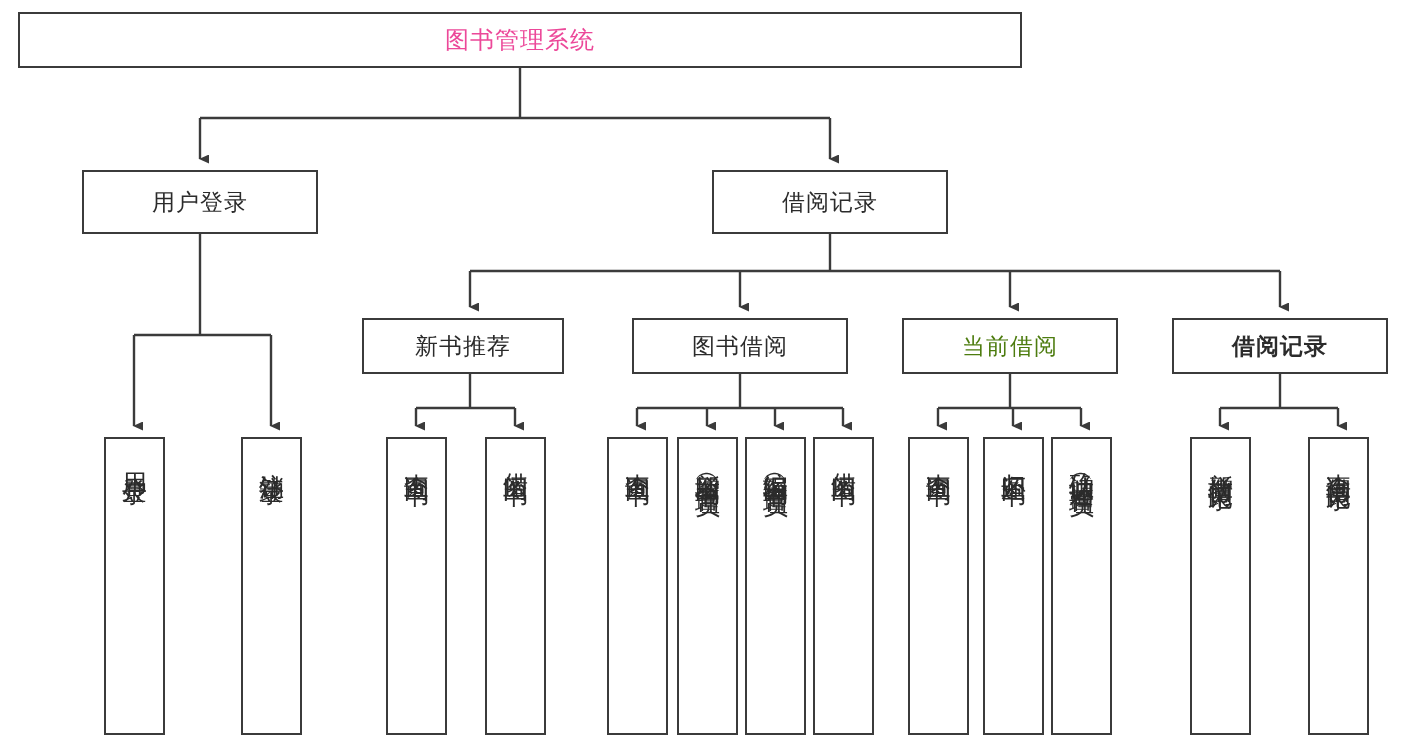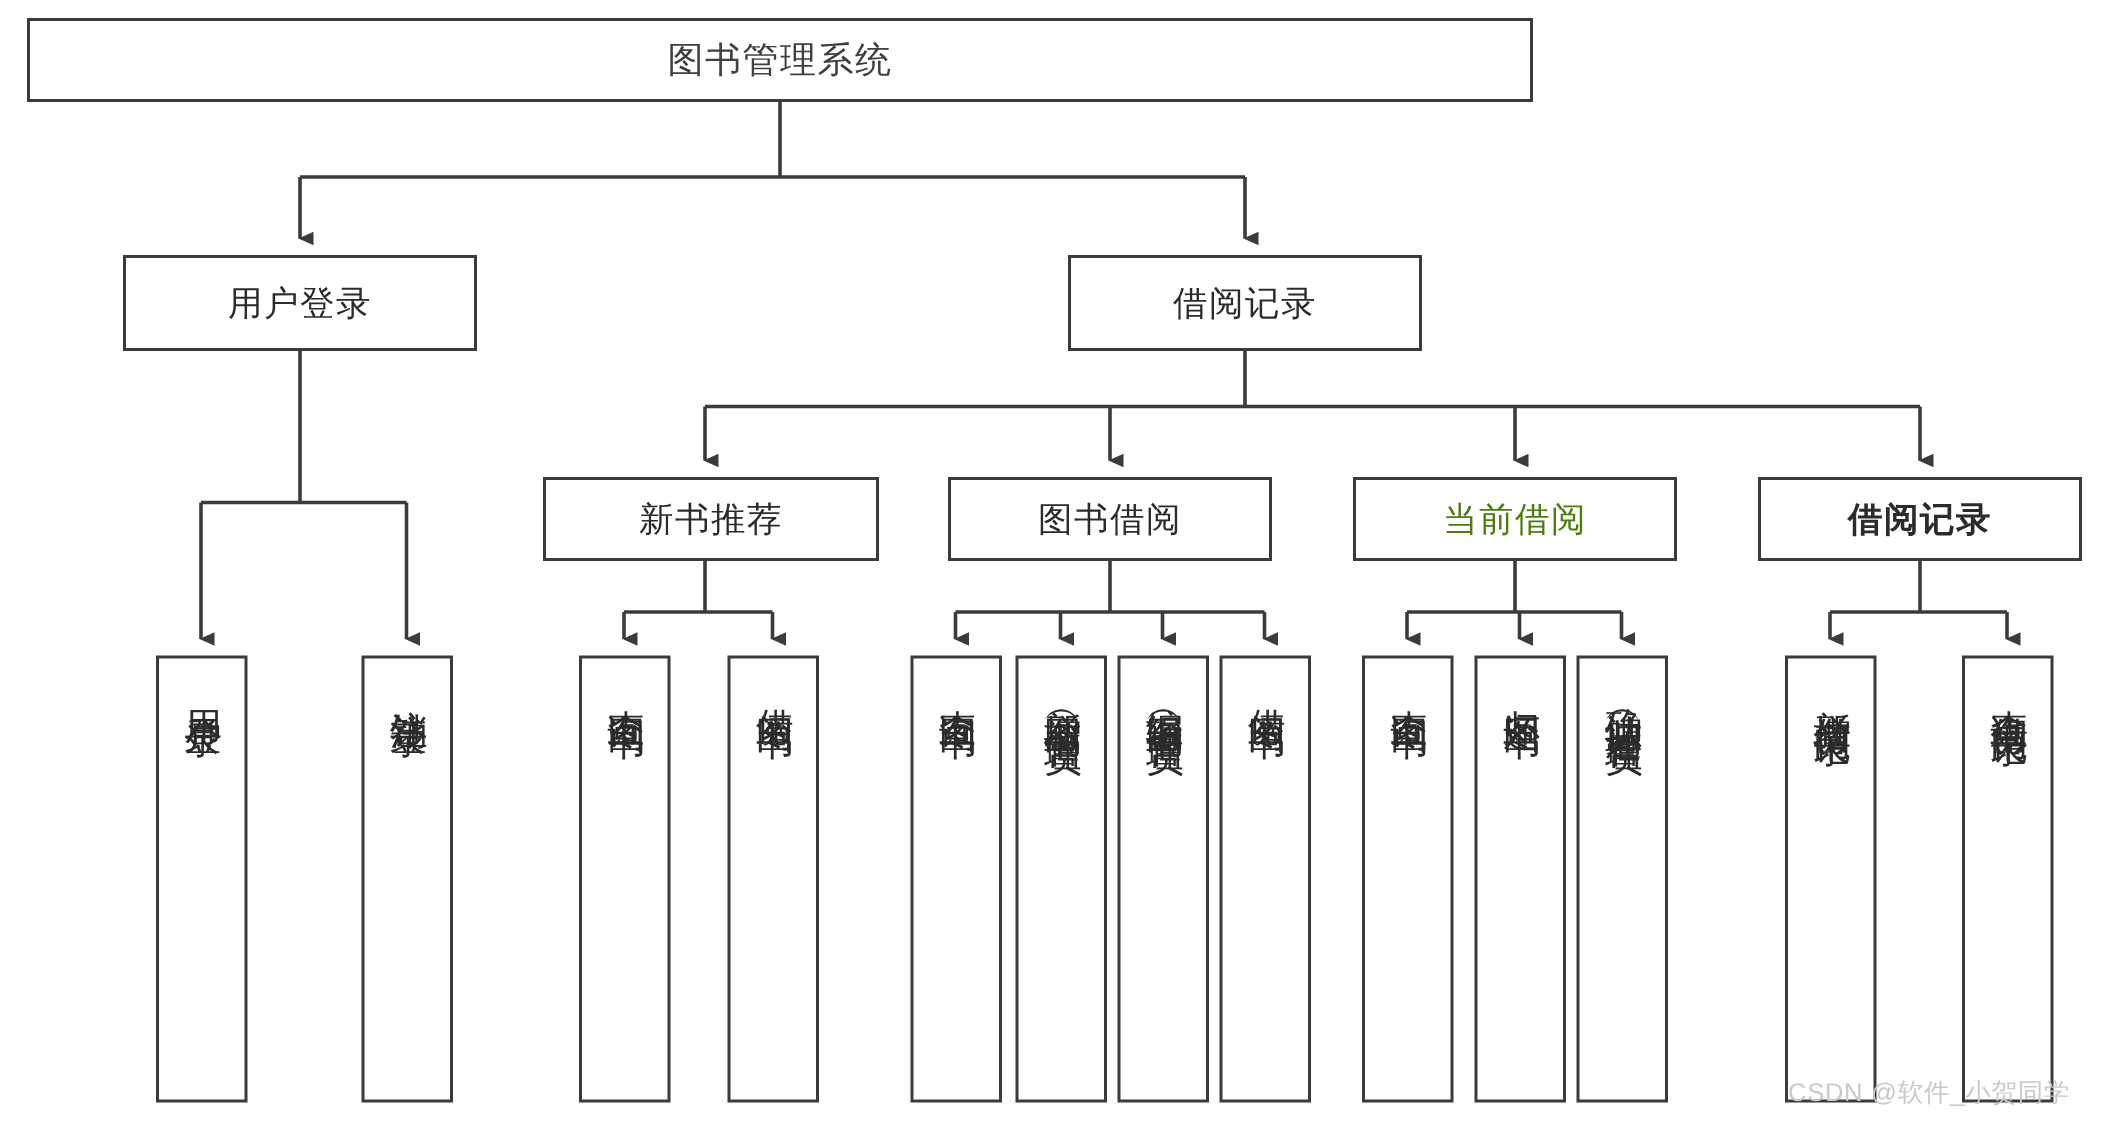--- a/index.html
+++ b/index.html
@@ -109,30 +109,30 @@
         <line x1="1013" y1="408" x2="1013" y2="426" stroke="#3b3b3b" stroke-width="2.4" marker-end="url(#arrowhead)"></line>
         <line x1="1081" y1="408" x2="1081" y2="426" stroke="#3b3b3b" stroke-width="2.4" marker-end="url(#arrowhead)"></line>
         <line x1="1280" y1="374" x2="1280" y2="408" stroke="#3b3b3b" stroke-width="2.4"></line>
         <line x1="1220" y1="408" x2="1338" y2="408" stroke="#3b3b3b" stroke-width="2.4"></line>
         <line x1="1220" y1="408" x2="1220" y2="426" stroke="#3b3b3b" stroke-width="2.4" marker-end="url(#arrowhead)"></line>
         <line x1="1338" y1="408" x2="1338" y2="426" stroke="#3b3b3b" stroke-width="2.4" marker-end="url(#arrowhead)"></line>
       </g>
   </svg>
 
   <div id="node-layer">
-      <div class="node horizontal root" style="left: 18px; top: 12px; width: 1004px; height: 56px; border-color: rgb(59, 59, 59); background: rgb(255, 255, 255); color: #404040;">
+      <div class="node horizontal root" style="left: 18px; top: 12px; width: 1004px; height: 56px; border-color: rgb(59, 59, 59); background: rgb(255, 255, 255); color: #ec4899;">
         <span class="label">图书管理系统</span>
       </div>
       <div class="node horizontal" style="left: 82px; top: 170px; width: 236px; height: 64px; border-color: rgb(59, 59, 59); background: rgb(255, 255, 255); color: rgb(43, 43, 43);">
         <span class="label">用户登录</span>
       </div>
       <div class="node horizontal" style="left: 712px; top: 170px; width: 236px; height: 64px; border-color: rgb(59, 59, 59); background: rgb(255, 255, 255); color: rgb(43, 43, 43);">
         <span class="label">借阅记录</span>
       </div>
-      <div class="node horizontal" style="left: 362px; top: 318px; width: 224px; height: 56px; border-color: rgb(59, 59, 59); background: rgb(255, 255, 255); color: rgb(43, 43, 43); align-items: center;">
+      <div class="node horizontal" style="left: 362px; top: 318px; width: 202px; height: 56px; border-color: rgb(59, 59, 59); background: rgb(255, 255, 255); color: rgb(43, 43, 43); align-items: center;">
         <span class="label">新书推荐</span>
       </div>
       <div class="node horizontal" style="left: 632px; top: 318px; width: 216px; height: 56px; border-color: rgb(59, 59, 59); background: rgb(255, 255, 255); color: rgb(43, 43, 43); align-items: center;">
         <span class="label">图书借阅</span>
       </div>
       <div class="node horizontal" style="left: 902px; top: 318px; width: 216px; height: 56px; border-color: rgb(59, 59, 59); background: rgb(255, 255, 255); color: #4d7c0f;">
         <span class="label">当前借阅</span>
       </div>
       <div class="node horizontal" style="left: 1172px; top: 318px; width: 216px; height: 56px; border-color: rgb(59, 59, 59); background: rgb(255, 255, 255); color: rgb(43, 43, 43); font-weight: bold;">
         <span class="label">借阅记录</span>
@@ -171,14 +171,13 @@
         <span class="label">确认归还（管理员）</span>
       </div>
       <div class="node vertical" style="left: 1190px; top: 437px; width: 61px; height: 298px; border-color: rgb(59, 59, 59); background: rgb(255, 255, 255); color: rgb(43, 43, 43);">
         <span class="label">新增借阅记录</span>
       </div>
       <div class="node vertical" style="left: 1308px; top: 437px; width: 61px; height: 298px; border-color: rgb(59, 59, 59); background: rgb(255, 255, 255); color: rgb(43, 43, 43);">
         <span class="label">查询借阅记录</span>
       </div>
     </div>
 
-  <div class="watermark" style="left: 1192px; top: 717px; color: rgb(201, 201, 201);">CSDN @软件_小贺同学</div>
 </div>
 
 </body></html>

